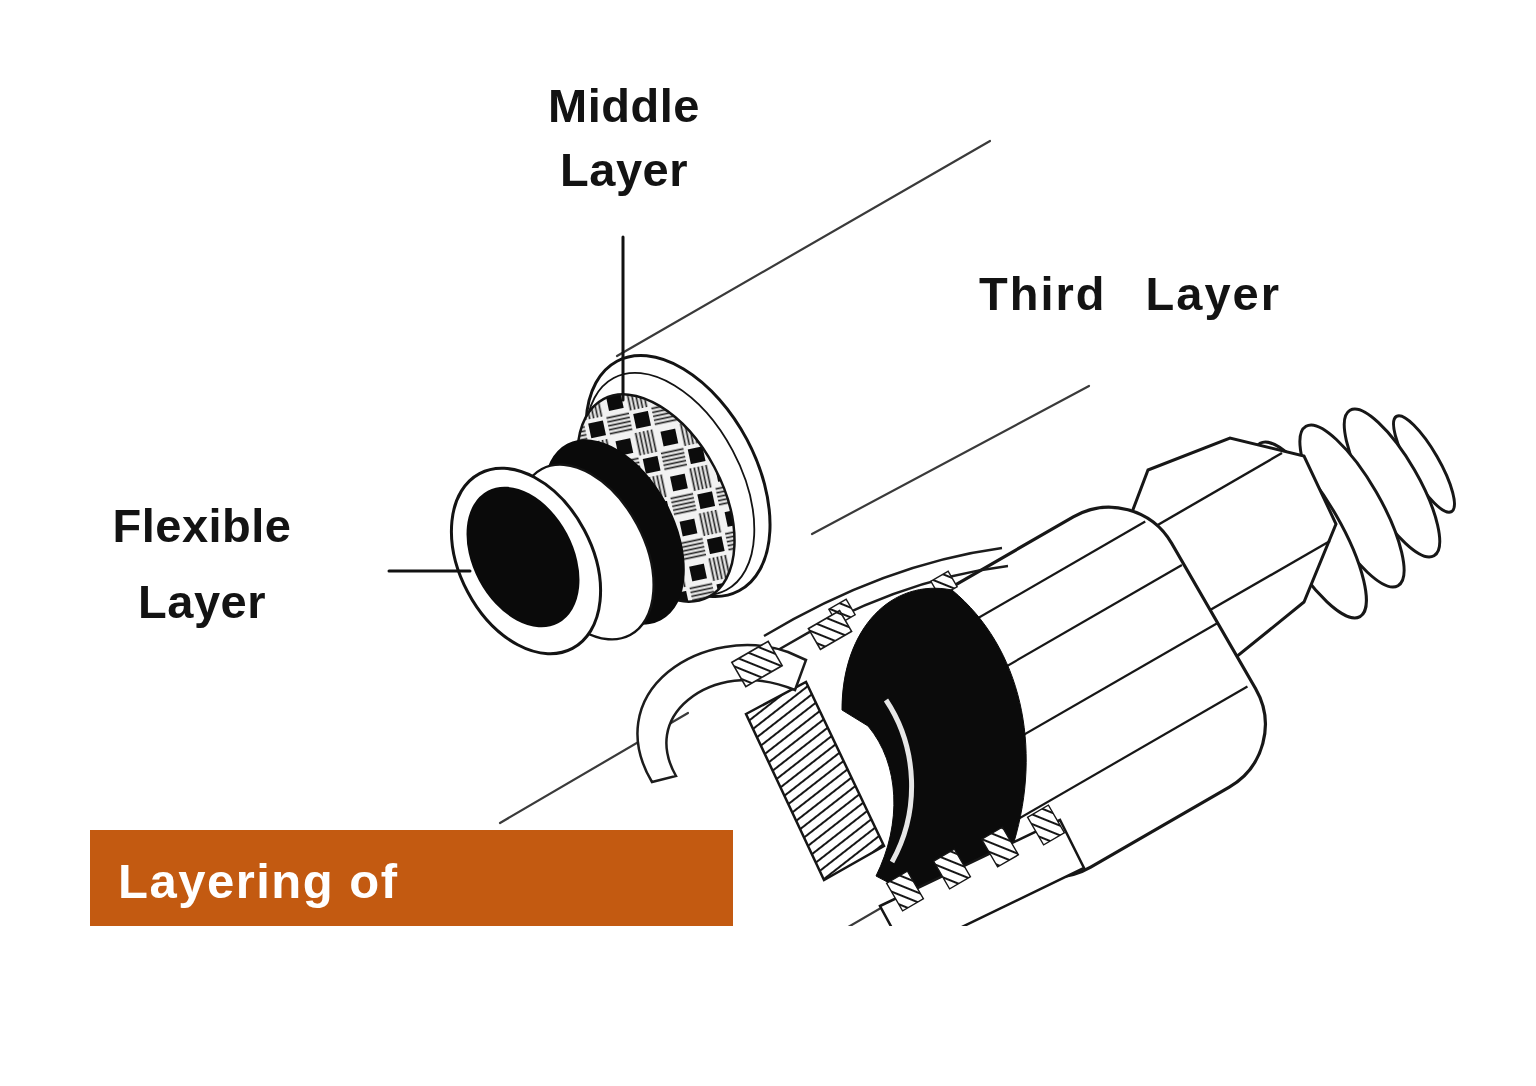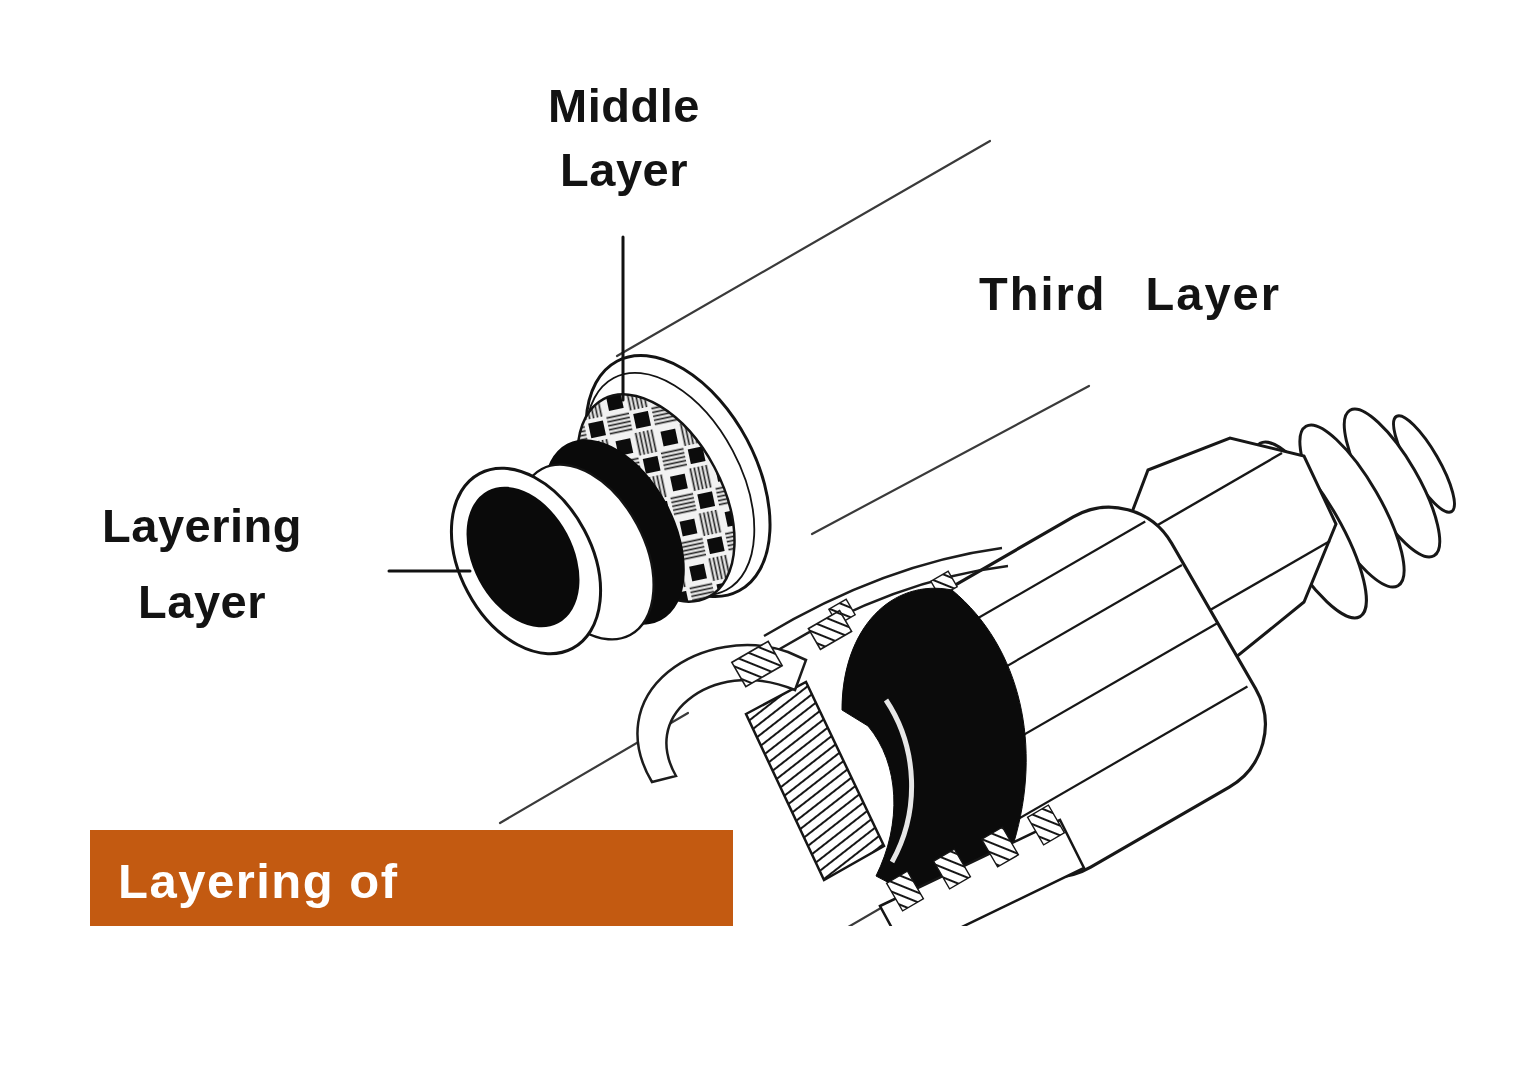--- a/index.html
+++ b/index.html
@@ -127,21 +127,21 @@
   </svg>
 
   <div class="lbl lbl-middle">
     <div>Middle</div>
     <div>Layer</div>
   </div>
 
   <div class="lbl lbl-third">Third Layer</div>
 
   <div class="lbl lbl-innermost">
-    <div>Layering</div>
+    <div>Flexible</div>
     <div>Layer</div>
   </div>
 
   <div class="banner">
     <div>Layering of</div>
   </div>
 
 </div>
 
 </body></html>

